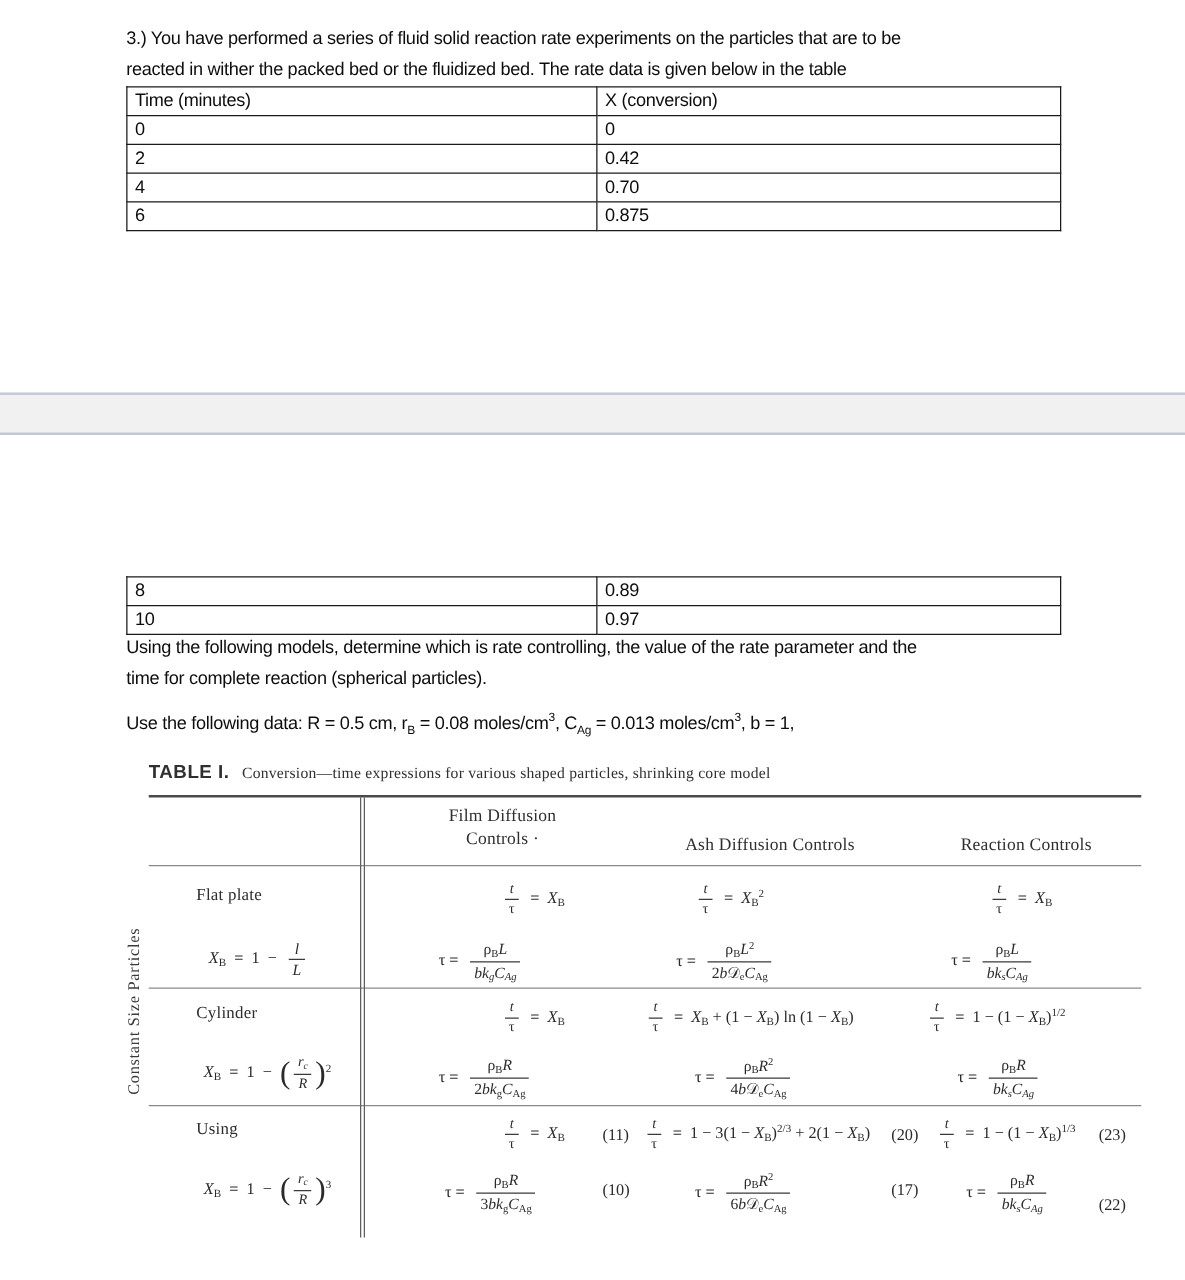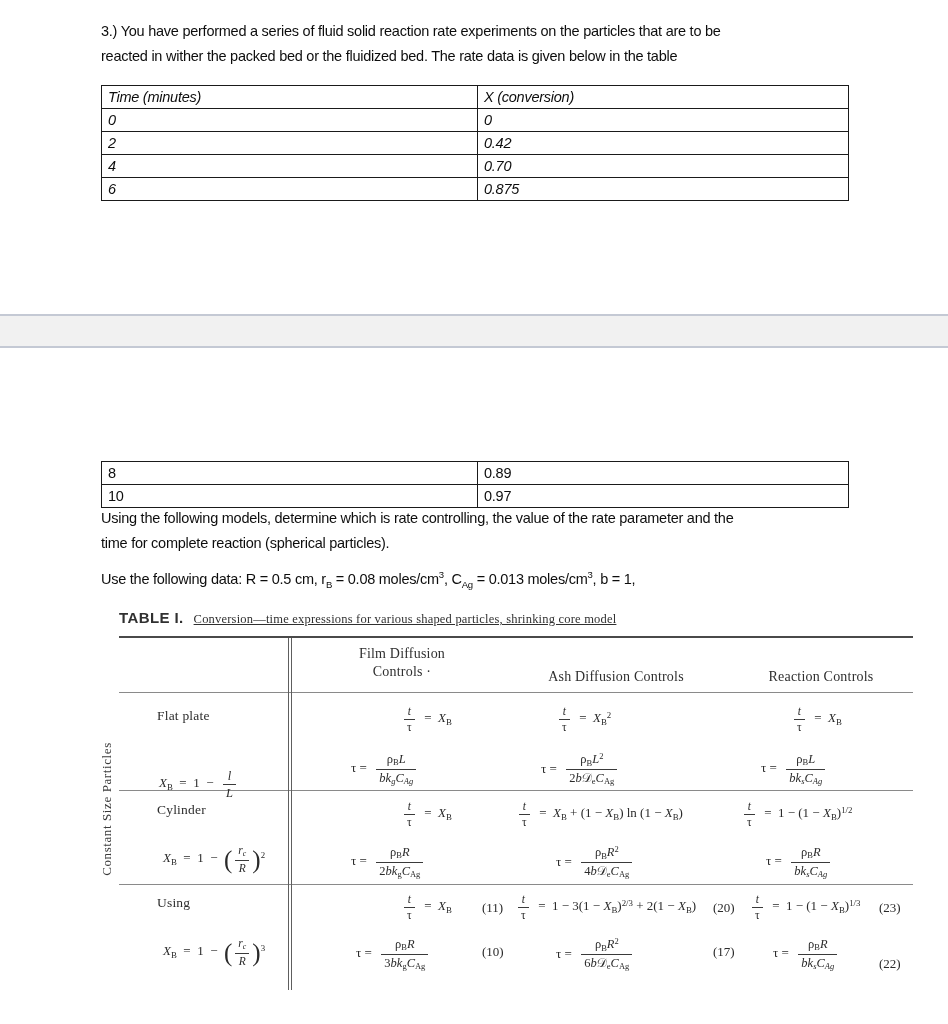--- a/index.html
+++ b/index.html
@@ -49,21 +49,21 @@
     font-family: "Liberation Sans", sans-serif;
     font-size: 14.5px;
     letter-spacing: -0.25px;
     color: #0d0d0d;
     vertical-align: middle;
     background: #ffffff;
   }
   .wtable td.c1 { width: 369px; }
   .wtable td.c2 { width: 364px; }
 
-  #rate-table-top    { left: 101px; top: 85px; font-style: italic; }
+  #rate-table-top    { left: 101px; top: 69px; }
   #rate-table-bottom { left: 101px; top: 461px; }
 
   
   #page-break-band {
     position: absolute;
     left: 0; top: 314px;
     width: 948px; height: 34px;
     background: #f1f1f1;
     border-top: 2px solid #c4c9d4;
     border-bottom: 2px solid #c4c9d4;
@@ -84,21 +84,21 @@
     font-size: 12.5px;
     color: #303030;
     white-space: nowrap;
   }
   #table1-caption .cap-label {
     font-family: "Liberation Sans", sans-serif;
     font-weight: bold;
     font-size: 15px;
     letter-spacing: 0.4px;
   }
-  #table1-caption .cap-text { margin-left: 10px; letter-spacing: 0.2px; text-decoration: underline; }
+  #table1-caption .cap-text { margin-left: 10px; letter-spacing: 0.2px; }
 
   .rule {
     position: absolute;
     background: #4a4a4a;
   }
   .rule.thick { height: 2px; }
   .rule.thin  { height: 1px; background: #8a8a8a; }
   .vrule {
     position: absolute;
     width: 1px;
@@ -248,21 +248,21 @@
 
   <div class="colhead" style="left:206px; top:42px; width:190px;">
     <div>Film Diffusion</div>
     <div style="margin-top:2px;">Controls ·</div>
   </div>
   <div class="colhead" style="left:400px; top:65px; width:230px;">Ash Diffusion Controls</div>
   <div class="colhead" style="left:625px; top:65px; width:190px;">Reaction Controls</div>
 
   <div class="shape-name" style="left:56px; top:104px;">Flat plate</div>
 
-  <div class="mth" style="left:58px; top:148px;margin-top:17px;">
+  <div class="mth" style="left:66px; top:148px;">
     <span class="it">X</span><span class="sb">B</span> &nbsp;=&nbsp; 1 &nbsp;−&nbsp;
     <span class="frac big"><span class="num it">l</span><span class="den it">L</span></span>
   </div>
 
   <div class="mth" style="left:300px; top:101px;">
     <span class="frac"><span class="num it">t</span><span class="den">τ</span></span>
     &nbsp;=&nbsp; <span class="it">X</span><span class="sb">B</span>
   </div>
   <div class="mth" style="left:250px; top:148px;">
     τ&nbsp;=&nbsp;

